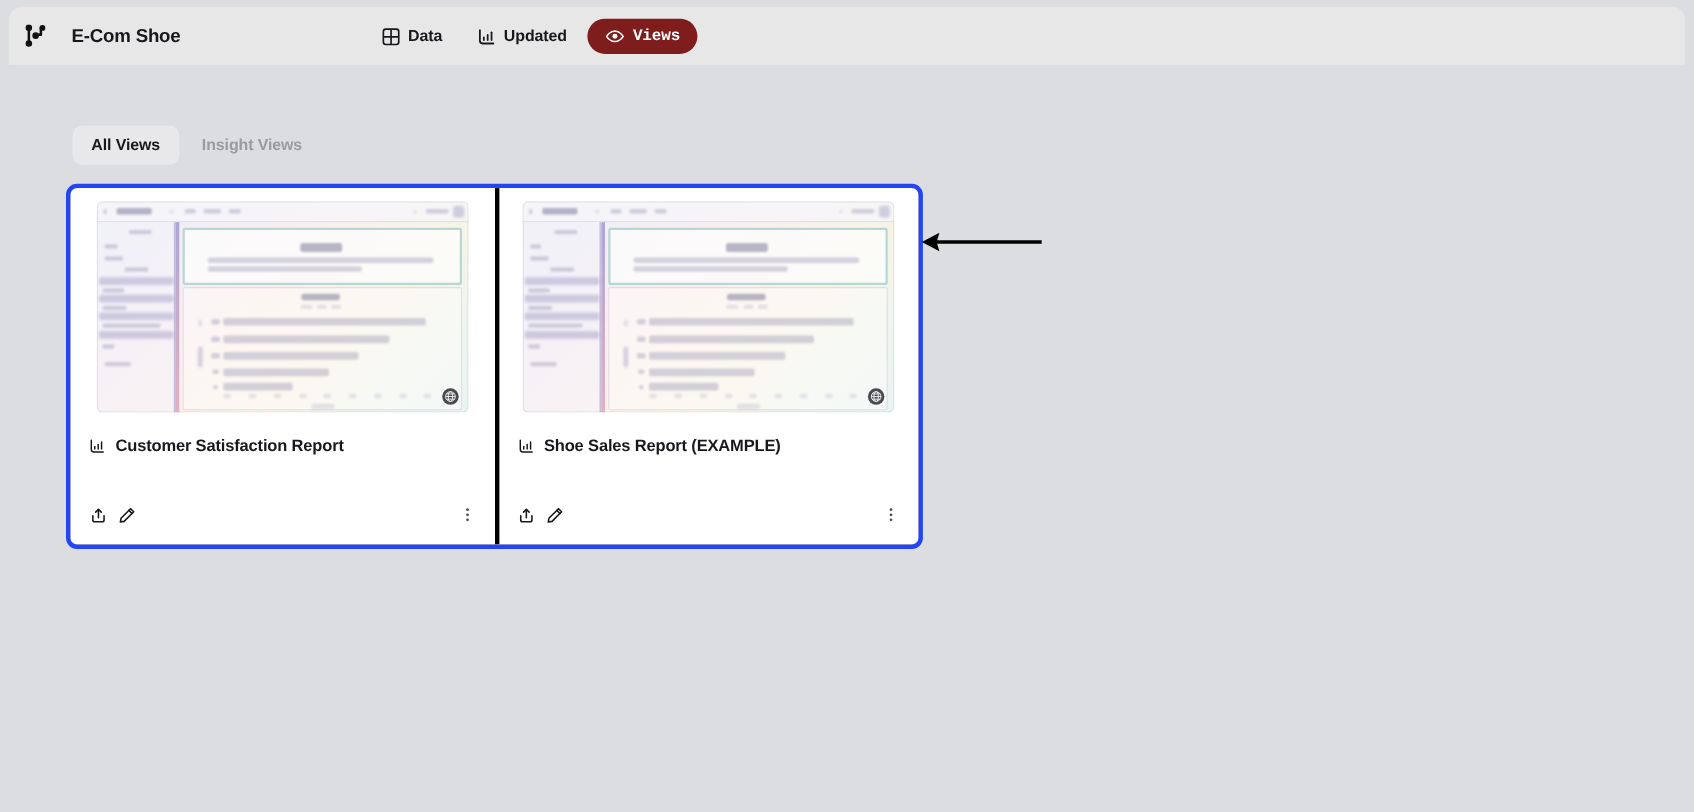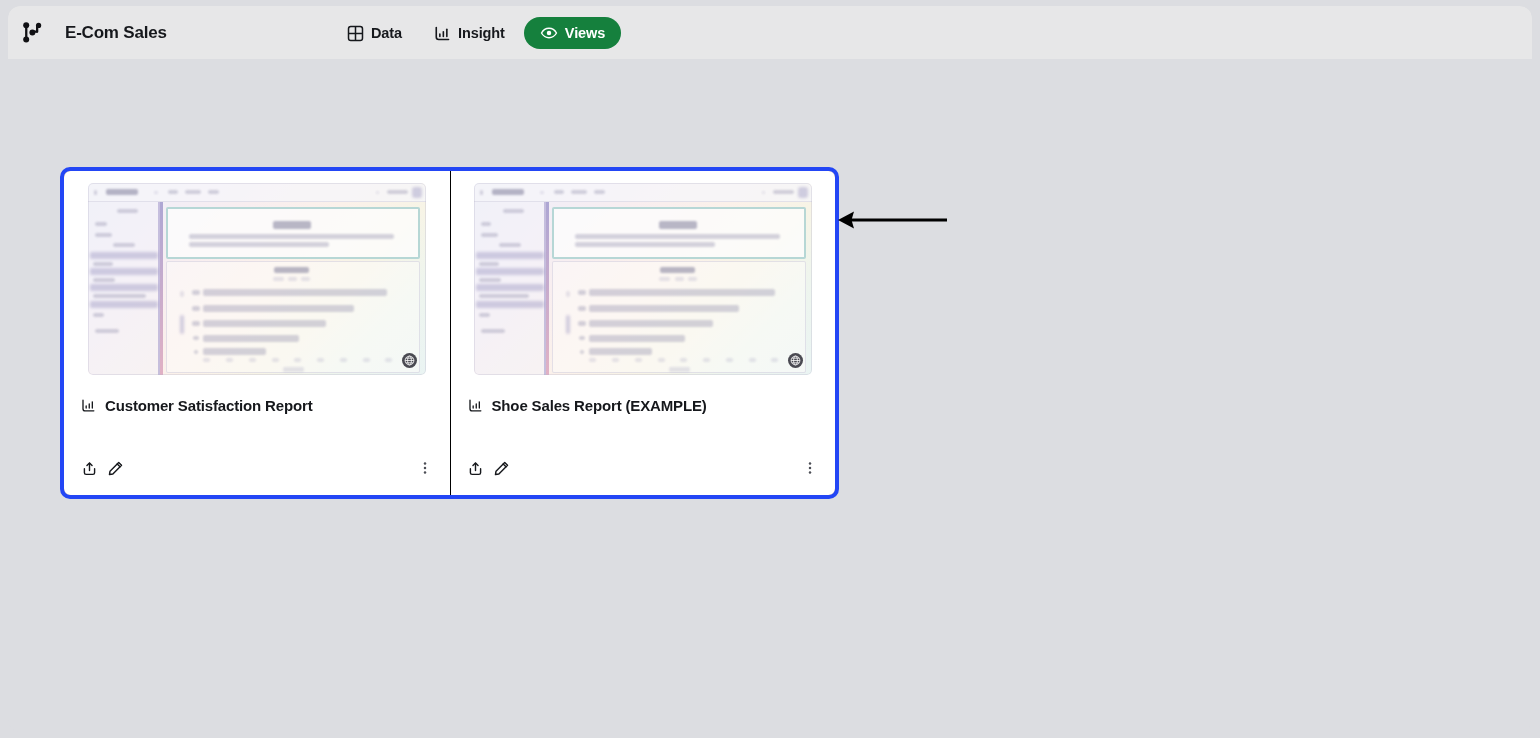--- a/index.html
+++ b/index.html
@@ -84,23 +84,24 @@
     border-radius: 16px;
     font-size: 14.5px;
     font-weight: 600;
     color: #16181c;
     letter-spacing: -0.1px;
     cursor: pointer;
     background: transparent;
     white-space: nowrap;
   }
   .nav-tab.active {
-    background: #15803d;
+    background: #7f1d1d;
     color: #ffffff;
     padding: 0 16px;
+    font-family: Liberation Mono, monospace;
   }
   .nav-tab svg { display:block; flex: none; }
 
   
   .content {
     position: absolute;
     left: 0;
     top: 53px;
     width: 1524px;
     height: 673px;
@@ -161,21 +162,21 @@
     text-align: right;
   }
 
   .card {
     width: 385.5px;
     height: 324px;
     padding: 12px 12px 0 12px;
     position: relative;
     background: #ffffff;
   }
-  .card + .card { border-left: 1px solid #000000; }
+  .card + .card { border-left: 4px solid #000000; }
 
   
   .thumb {
     position: relative;
     width: 338px;
     height: 192px;
     margin: 0 auto;
     border-radius: 5px;
     overflow: hidden;
     background:
@@ -320,56 +321,64 @@
           <circle cx="3.2" cy="3.2" r="3.0"></circle>
           <circle cx="15.6" cy="3.4" r="2.6"></circle>
           <circle cx="9.4" cy="10.4" r="3.0"></circle>
           <circle cx="3.2" cy="17.6" r="3.0"></circle>
           <rect x="2.1" y="2.6" width="2.3" height="15.6" rx="1.1"></rect>
           <rect x="13.0" y="2.4" width="2.3" height="8.4" rx="1.1"></rect>
           <rect x="7.5" y="8.4" width="7.6" height="2.3" rx="1.1"></rect>
         </svg>
       </div>
 
-      <div class="app-title">E-Com Sales</div>
+      <div class="app-title">E-Com Shoe</div>
 
       <div class="nav-tabs">
 
         <div class="nav-tab">
           <svg width="17" height="17" viewBox="0 0 18 18" fill="none" stroke="#16181c" stroke-width="1.6">
             <rect x="1.6" y="1.6" width="14.8" height="14.8" rx="2.4"></rect>
             <line x1="9" y1="1.8" x2="9" y2="16.2"></line>
             <line x1="1.8" y1="9" x2="16.2" y2="9"></line>
           </svg>
           <span>Data</span>
         </div>
 
         <div class="nav-tab">
           <svg width="17" height="17" viewBox="0 0 18 18" fill="none" stroke="#16181c" stroke-width="1.7" stroke-linecap="round">
             <path d="M2.4 2.6 v10.2 a2.6 2.6 0 0 0 2.6 2.6 h10.4"></path>
             <line x1="6.2" y1="12.1" x2="6.2" y2="9.6"></line>
             <line x1="9.9" y1="12.1" x2="9.9" y2="7.2"></line>
             <line x1="13.6" y1="12.1" x2="13.6" y2="4.6"></line>
           </svg>
-          <span>Insight</span>
+          <span>Updated</span>
         </div>
 
         <div class="nav-tab active">
           <svg width="18" height="18" viewBox="0 0 20 20" fill="none" stroke="#ffffff" stroke-width="1.6">
             <path d="M1.7 10s2.9-5.2 8.3-5.2S18.3 10 18.3 10s-2.9 5.2-8.3 5.2S1.7 10 1.7 10z"></path>
             <circle cx="10" cy="10" r="2.5" fill="#ffffff" stroke="none"></circle>
           </svg>
           <span>Views</span>
         </div>
 
       </div>
     </div>
 
     <div class="content">
 
+      <div class="filter-tabs">
+        <div class="filter-tab selected">
+          <span>All Views</span>
+        </div>
+        <div class="filter-tab">
+          <span>Insight Views</span>
+        </div>
+      </div>
 
       <div class="card-grid">
 
         <div class="card">
 
           <div class="thumb">
             <div class="t-topbar"></div>
             <div class="t-sidebar"></div>
             <div class="t-left-edge"></div>
             <div class="t-panel"></div>

